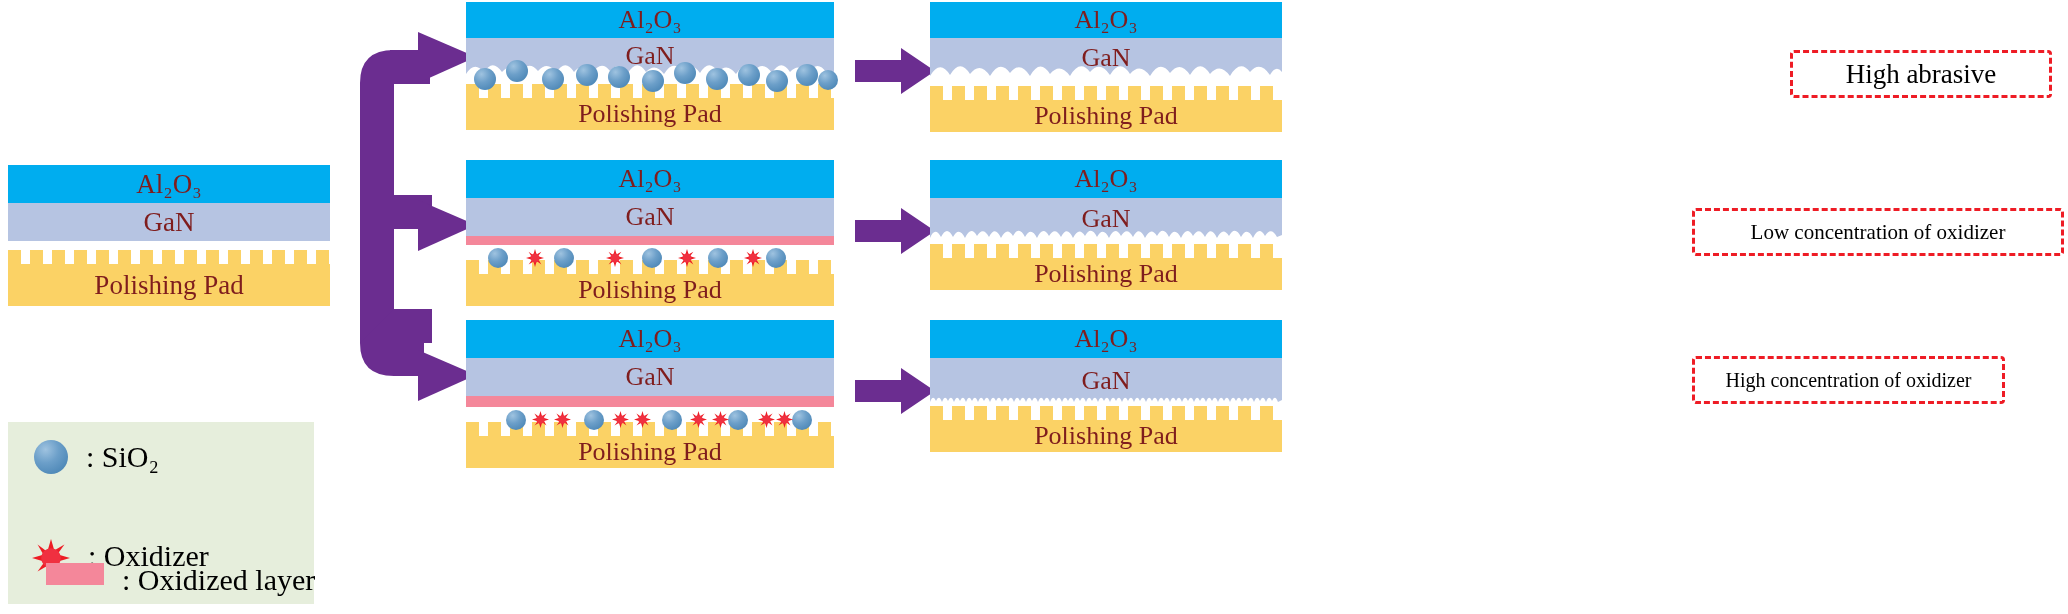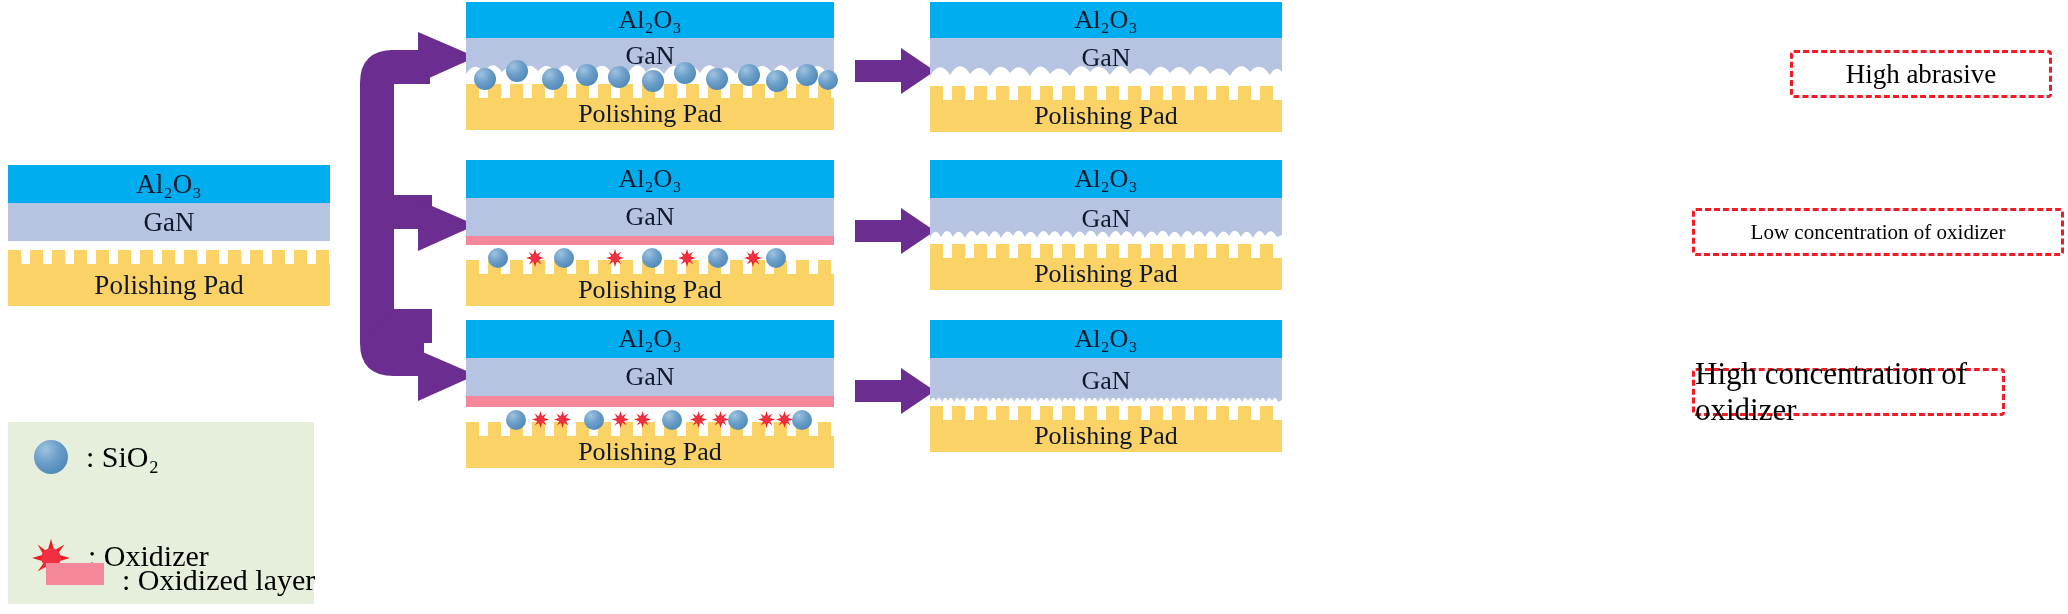--- a/index.html
+++ b/index.html
@@ -2,21 +2,21 @@
 <html><head>
 <meta charset="utf-8">
 <style>
   html,body{margin:0;padding:0;background:#fff;}
   body{width:2068px;height:614px;position:relative;overflow:hidden;
        font-family:"Liberation Serif",serif;}
 
   .stack{position:absolute;}
   .layer{position:absolute;left:0;width:100%;display:flex;align-items:center;
          justify-content:center;box-sizing:border-box;}
-  .layer-label{font-family:"Liberation Serif",serif;color:#0f172a;white-space:nowrap;}
+  .layer-label{font-family:"Liberation Serif",serif;color:#7f1d1d;white-space:nowrap;}
 
   .al2o3{background:#00ADEF;}
   .gan{background:#B6C4E2;}
   .pad{background:#FBD265;}
   .oxlayer{background:#F4879A;}
 
   
   .teeth{position:absolute;left:0;width:100%;height:14px;
      background-image:repeating-linear-gradient(to right,#FBD265 0 13px, rgba(0,0,0,0) 13px 22px);}
 
@@ -388,21 +388,21 @@
       Q261 2 264 10 Q267 2 270 9 Q273 2 276 10 Q279 2 282 9 Q285 2 288 10 Q291 2 294 9
       Q297 2 300 10 Q303 2 306 9 Q309 2 312 10 Q315 2 318 9 Q321 2 324 10 Q327 2 330 9
       Q333 2 336 10 Q339 2 342 9 Q345 2 348 10 L352 8 L352 14 Z"></path>
   </svg>
   <div class="teeth" style="top:86px;"></div>
   <div class="layer pad" style="top:100px;height:32px;">
     <span class="layer-label" style="font-size:26px;">Polishing Pad</span>
   </div>
 </div>
 
-<div class="note" style="left:1692px;top:368px;width:313px;height:48px;font-size:31px;">
+<div class="note" style="left:1692px;top:356px;width:313px;height:48px;font-size:20px;">
   <span>High concentration of oxidizer</span>
 </div>
 
 <div id="legend" style="left:8px;top:422px;width:306px;height:182px;">
   <div class="legend-row" style="left:26px;top:18px;">
     <div class="sio2" style="width:34px;height:34px;"></div>
     <span class="legend-text">: SiO₂</span>
   </div>
 
   <div class="legend-row" style="left:24px;top:77px;margin-top:40px;">

